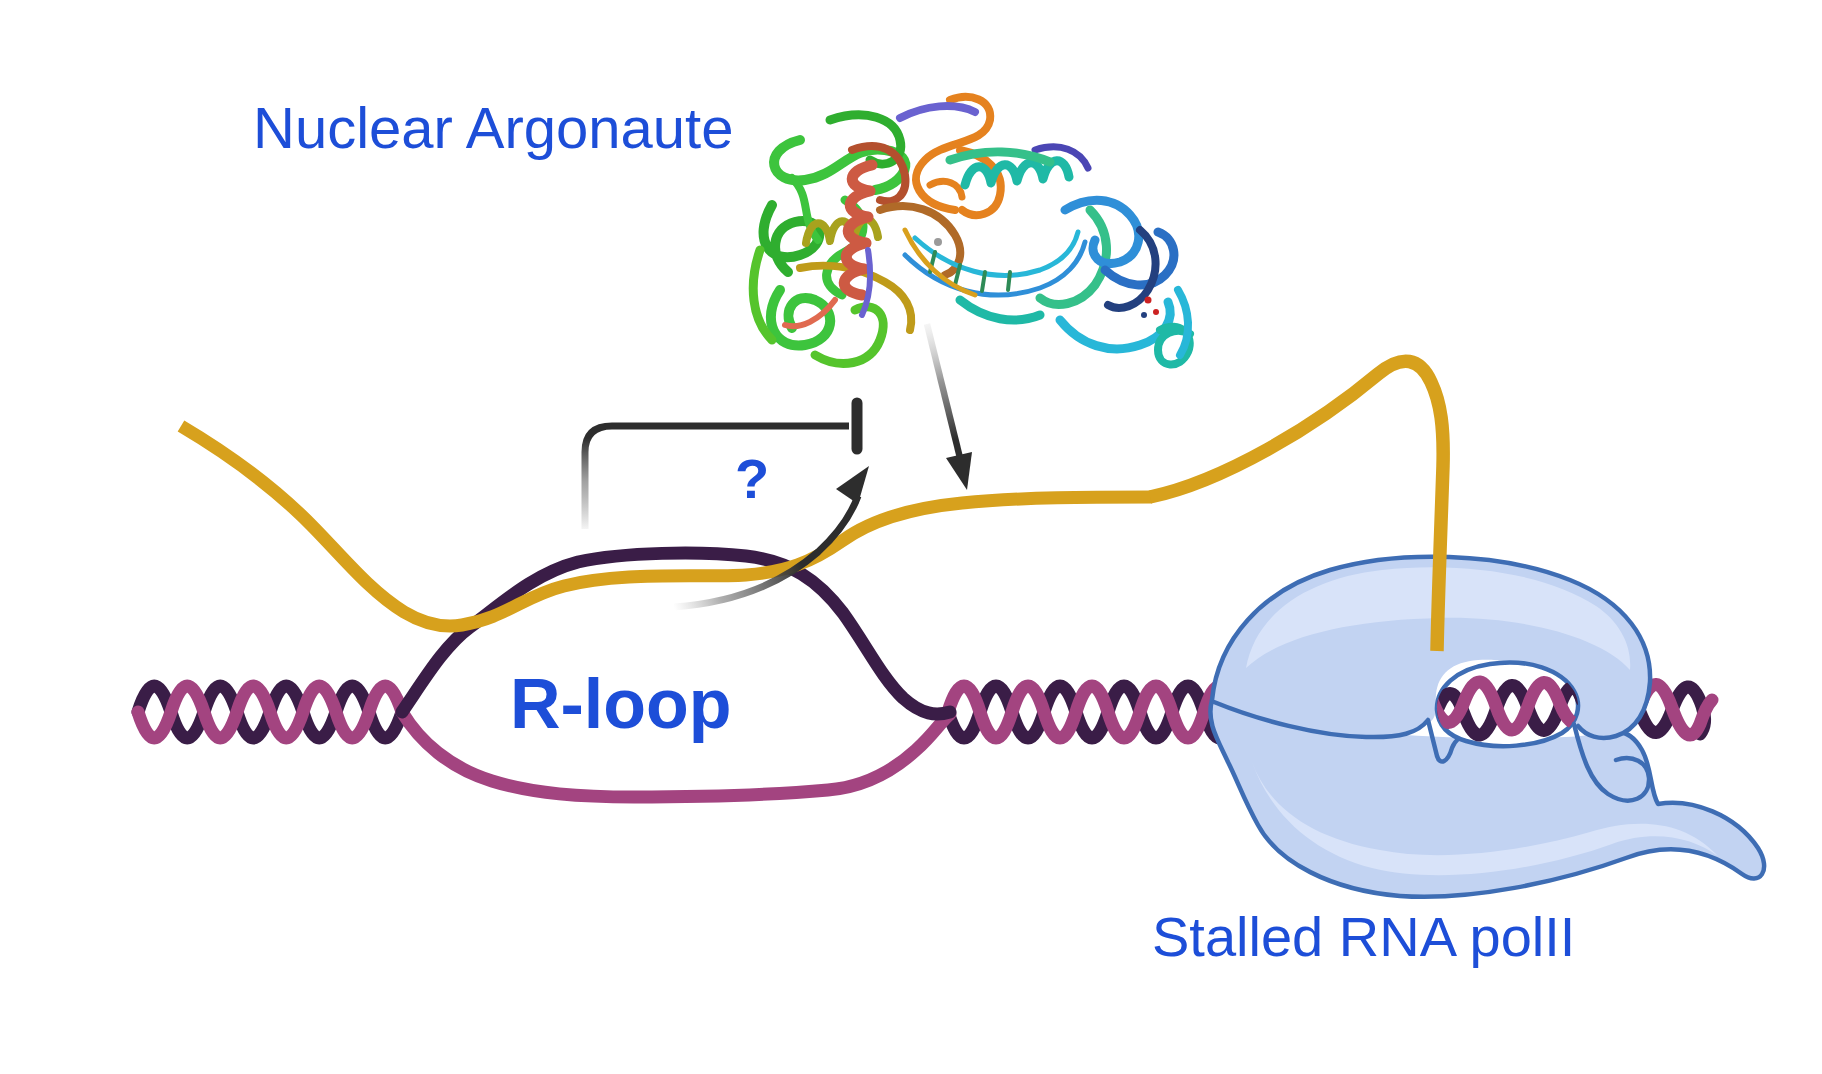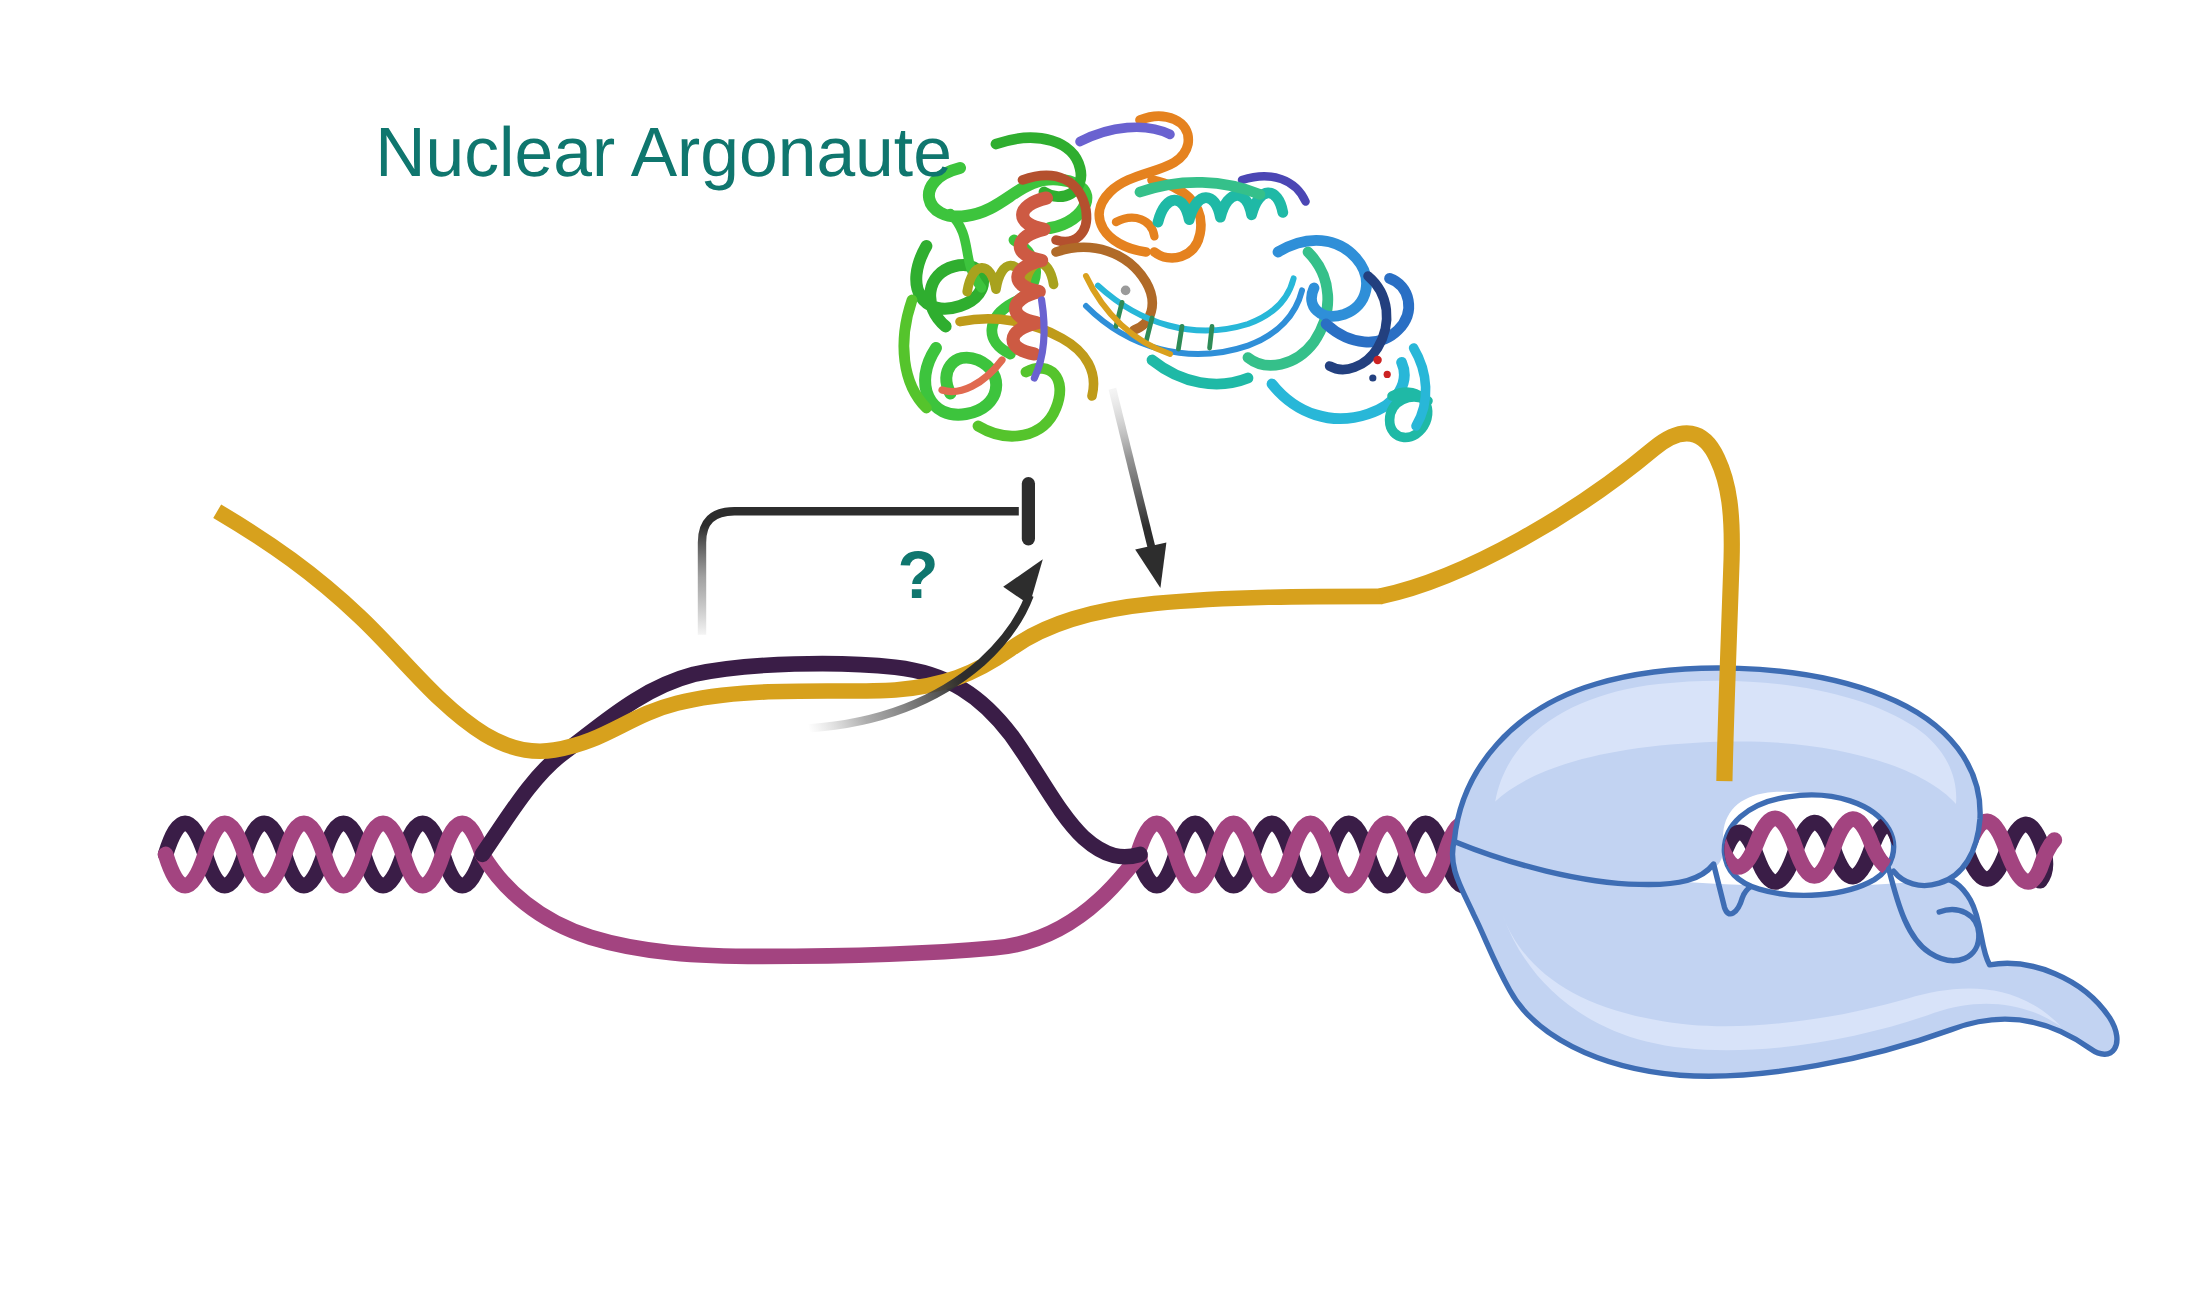--- a/index.html
+++ b/index.html
@@ -6,22 +6,21 @@
   #stage{
     position:relative;
     width:1822px;height:1074px;
     background:#ffffff;
     font-family:"Liberation Sans", sans-serif;
     overflow:hidden;
   }
   #diagram-svg{position:absolute;left:0;top:0;}
   .label{
     position:absolute;
-    color:#0f766e;
-    text-align:center;
+    color:#1d4ed8;
     white-space:nowrap;
   }
   #label-argonaute{left:253px;top:94px;width:600px;font-size:58px;line-height:68px;}
   #label-rloop{left:510px;top:664px;width:300px;font-size:70px;font-weight:700;}
   #label-question{left:735px;top:446px;width:60px;font-size:56px;font-weight:700;}
   #label-polii{left:1152px;top:904px;width:600px;font-size:56px;}
   .dnaDark{stroke:#3A1D47;}
   .dnaMag{stroke:#A34480;}
   .rna{stroke:#D7A11D;}
   .strand{fill:none;stroke-width:13;stroke-linecap:round;stroke-linejoin:round;}
@@ -171,15 +170,17 @@
 
   <path class="rna" fill="none" stroke-width="13.5" stroke-linecap="butt" stroke-linejoin="round" d="M 1150,497 C 1222,482 1316,426 1378,374 C 1402,354 1420,358 1431,382 C 1441,403 1444,428 1443,466 C 1441,526 1438,600 1437,651"></path>
 </svg>
 
 <div class="label" id="label-argonaute">
   <div>Nuclear Argonaute</div>
 </div>
 
 <div class="label" id="label-question">?</div>
 
+<div class="label" id="label-rloop">R-loop</div>
 
+<div class="label" id="label-polii">Stalled RNA polII</div>
 
 </div>
 
 </body></html>

